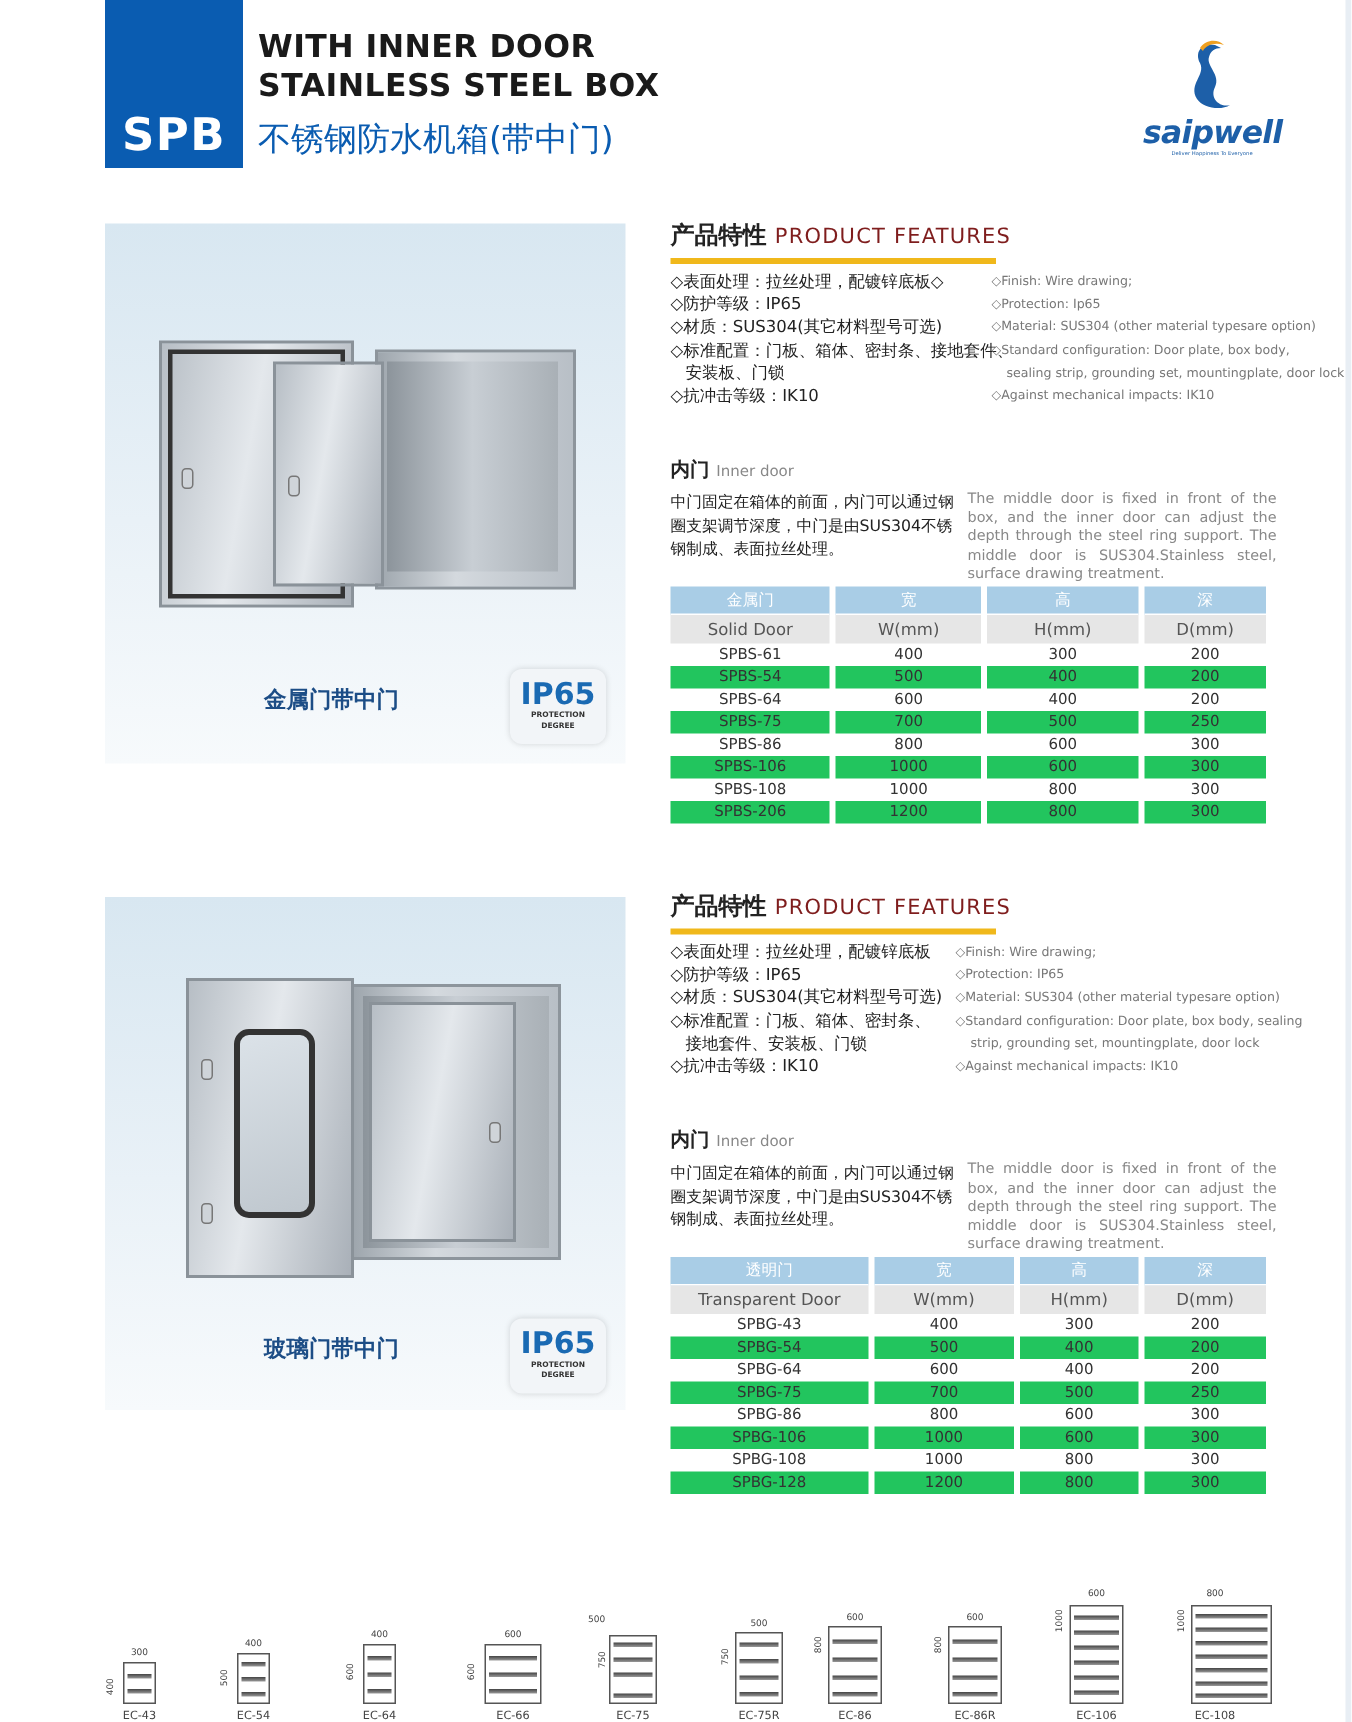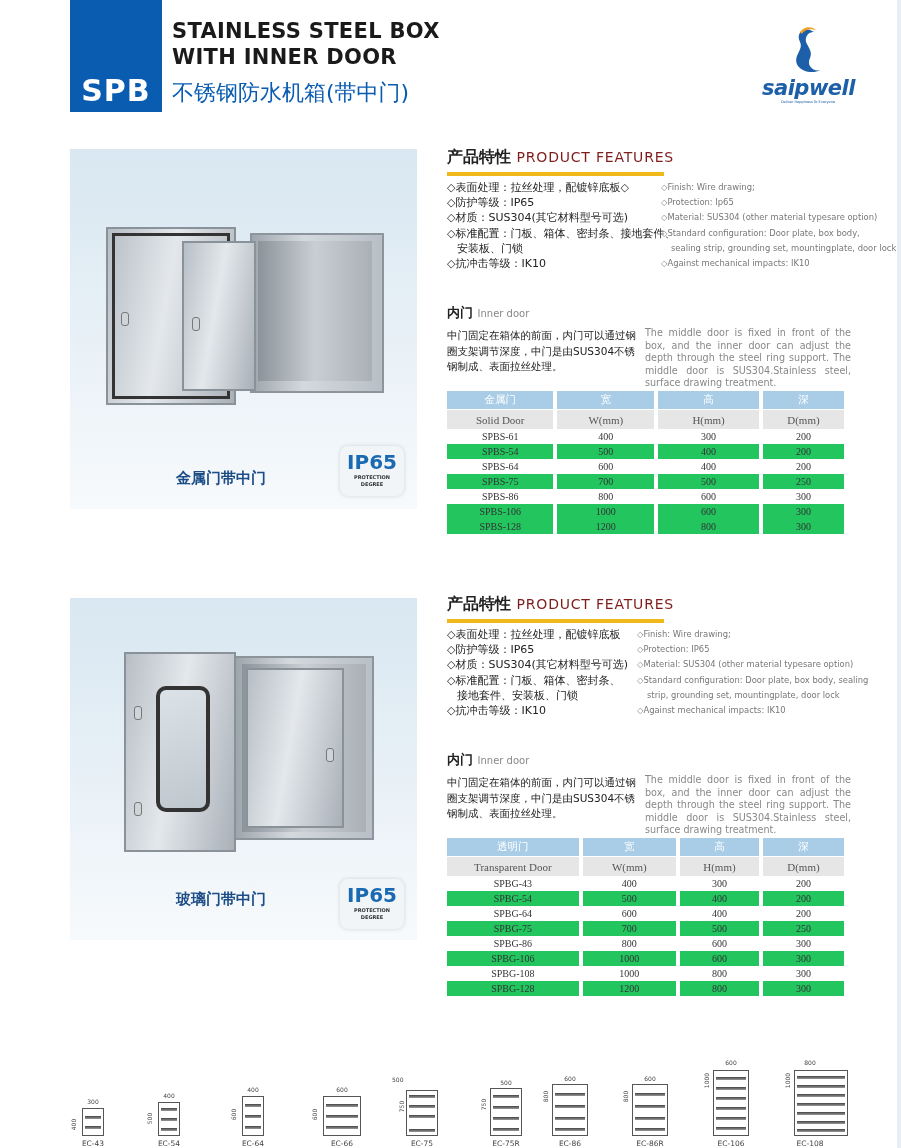--- a/index.html
+++ b/index.html
@@ -16,21 +16,21 @@
   .logo-word { position: absolute; left: 0; top: 50px; width: 100%; text-align: center; font-size: 21px; font-weight: bold; font-style: italic; color: #1d5fa8; font-family: "DejaVu Sans", sans-serif; letter-spacing: -0.5px; }
   .logo-tag { position: absolute; left: 0; top: 74px; width: 100%; text-align: center; font-size: 3.5px; color: #1d5fa8; }
 
   .right-rule { position: absolute; right: 0; top: 0; width: 4px; height: 1148px; background: #e8eef4; }
 
   
   .card { position: absolute; left: 70px; width: 347px; background: linear-gradient(180deg, #d8e7f1 0%, #e9f1f7 55%, #f7fafc 100%); }
   .card-1 { top: 149px; height: 360px; }
   .card-2 { top: 598px; height: 342px; }
   .card-caption { position: absolute; left: 106px; font-size: 15px; color: #1c4d86; font-weight: bold; }
-  .card-1 .card-caption { top: 320px; }
+  .card-1 .card-caption { top: 308px; }
   .card-2 .card-caption { top: 292px; }
   .ip-badge { position: absolute; left: 270px; width: 64px; height: 50px; background: #f2f5f8; border-radius: 8px; box-shadow: 0 0 4px rgba(0,0,0,0.15); text-align: center; }
   .card-1 .ip-badge { top: 297px; }
   .card-2 .ip-badge { top: 281px; }
   .ip-main { display: block; font-size: 20px; font-weight: bold; color: #1a6ab3; line-height: 24px; margin-top: 4px; }
   .ip-sub { display: block; font-size: 5px; font-weight: bold; color: #333; line-height: 7px; }
 
   
   .cab { position: absolute; }
   .cab .body { position: absolute; background: linear-gradient(90deg, #9ea6ad, #d4d9de 40%, #b8bfc6); border: 2px solid #8d959c; }
@@ -55,21 +55,21 @@
   .feat-cn div, .feat-en div { white-space: nowrap; }
   .indent { padding-left: 10px; }
 
   .inner-head { font-size: 13px; font-weight: bold; color: #222; margin-top: 4px; }
   .inner-head .en { font-weight: normal; font-size: 10px; color: #888; }
   .inner-cols { position: relative; height: 72px; margin-top: 6px; }
   .inner-cn { position: absolute; left: 0; top: 0; width: 190px; font-size: 10.5px; line-height: 15.5px; color: #222; }
   .inner-en { position: absolute; left: 198px; top: -1px; width: 206px; font-size: 9.6px; line-height: 12.5px; color: #888; text-align: justify; text-align-last: left; }
 
   
-  .spec-table { position: absolute; left: 447px; width: 405px; border-collapse: separate; border-spacing: 4px 0; margin-left: -4px; font-family: Liberation Serif, serif; }
+  .spec-table { position: absolute; left: 447px; width: 405px; border-collapse: separate; border-spacing: 4px 0; margin-left: -4px; }
   .spec-table-1 { top: 391px; }
   .spec-table-2 { top: 838px; }
   .spec-table th { font-weight: normal; text-align: center; }
   .spec-table .h1 th { background: #a9cde6; color: #fff; font-size: 10.5px; height: 19px; border-bottom: 1px solid #fff; }
   .spec-table .h2 th { background: #e6e6e6; color: #555; font-size: 11px; height: 19px; }
   .spec-table td { text-align: center; font-size: 10px; color: #333; height: 15px; }
   .spec-table tr.stripe td { background: #22c55e; }
 
   
   .drawings { position: absolute; left: 70px; top: 1050px; width: 790px; height: 98px; }
@@ -80,22 +80,22 @@
   .dw .h { position: absolute; bottom: 40%; left: -10px; font-size: 6px; color: #444; transform: rotate(-90deg); transform-origin: center; }
   .dw .name { position: absolute; bottom: -12px; left: -10px; right: -10px; text-align: center; font-size: 7.5px; color: #444; }
 </style>
 </head>
 <body>
 
 <div class="spb-block">
   <span class="spb-label">SPB</span>
 </div>
 <div class="title-en">
+  <div>WITH INNER DOOR</div>
   <div>STAINLESS STEEL BOX</div>
-  <div>WITH INNER DOOR</div>
 </div>
 <div class="title-cn">不锈钢防水机箱(带中门)</div>
 
 <div class="logo">
   <svg width="92" height="52" viewBox="0 0 92 52" style="position:absolute;left:0;top:0;">
     <path d="M48 4 C40 2 34 8 38 16 C42 24 30 30 36 40 C40 46 52 48 58 44 C52 46 44 40 48 32 C52 24 42 18 44 12 C45 8 48 6 52 6 Z" fill="#1d5fa8"></path>
     <path d="M38 6 C42 0 50 0 54 4 C48 2 42 4 40 8 Z" fill="#f0a020"></path>
   </svg>
   <div class="logo-word">saipwell</div>
   <div class="logo-tag">Deliver Happiness To Everyone</div>
@@ -199,22 +199,28 @@
         <td>800</td>
         <td>600</td>
         <td>300</td>
       </tr>
     <tr class="stripe">
         <td>SPBS-106</td>
         <td>1000</td>
         <td>600</td>
         <td>300</td>
       </tr>
-    <tr class="stripe">
-        <td>SPBS-128</td>
+    <tr>
+        <td>SPBS-108</td>
+        <td>1000</td>
+        <td>800</td>
+        <td>300</td>
+      </tr>
+    <tr class="stripe">
+        <td>SPBS-206</td>
         <td>1200</td>
         <td>800</td>
         <td>300</td>
       </tr>
   </tbody>
 </table>
 
 <div class="card card-2">
   <div class="cab" style="left:0;top:0;width:347px;height:280px;">
     <div class="body" style="left:164px;top:58px;width:140px;height:184px;"></div>

